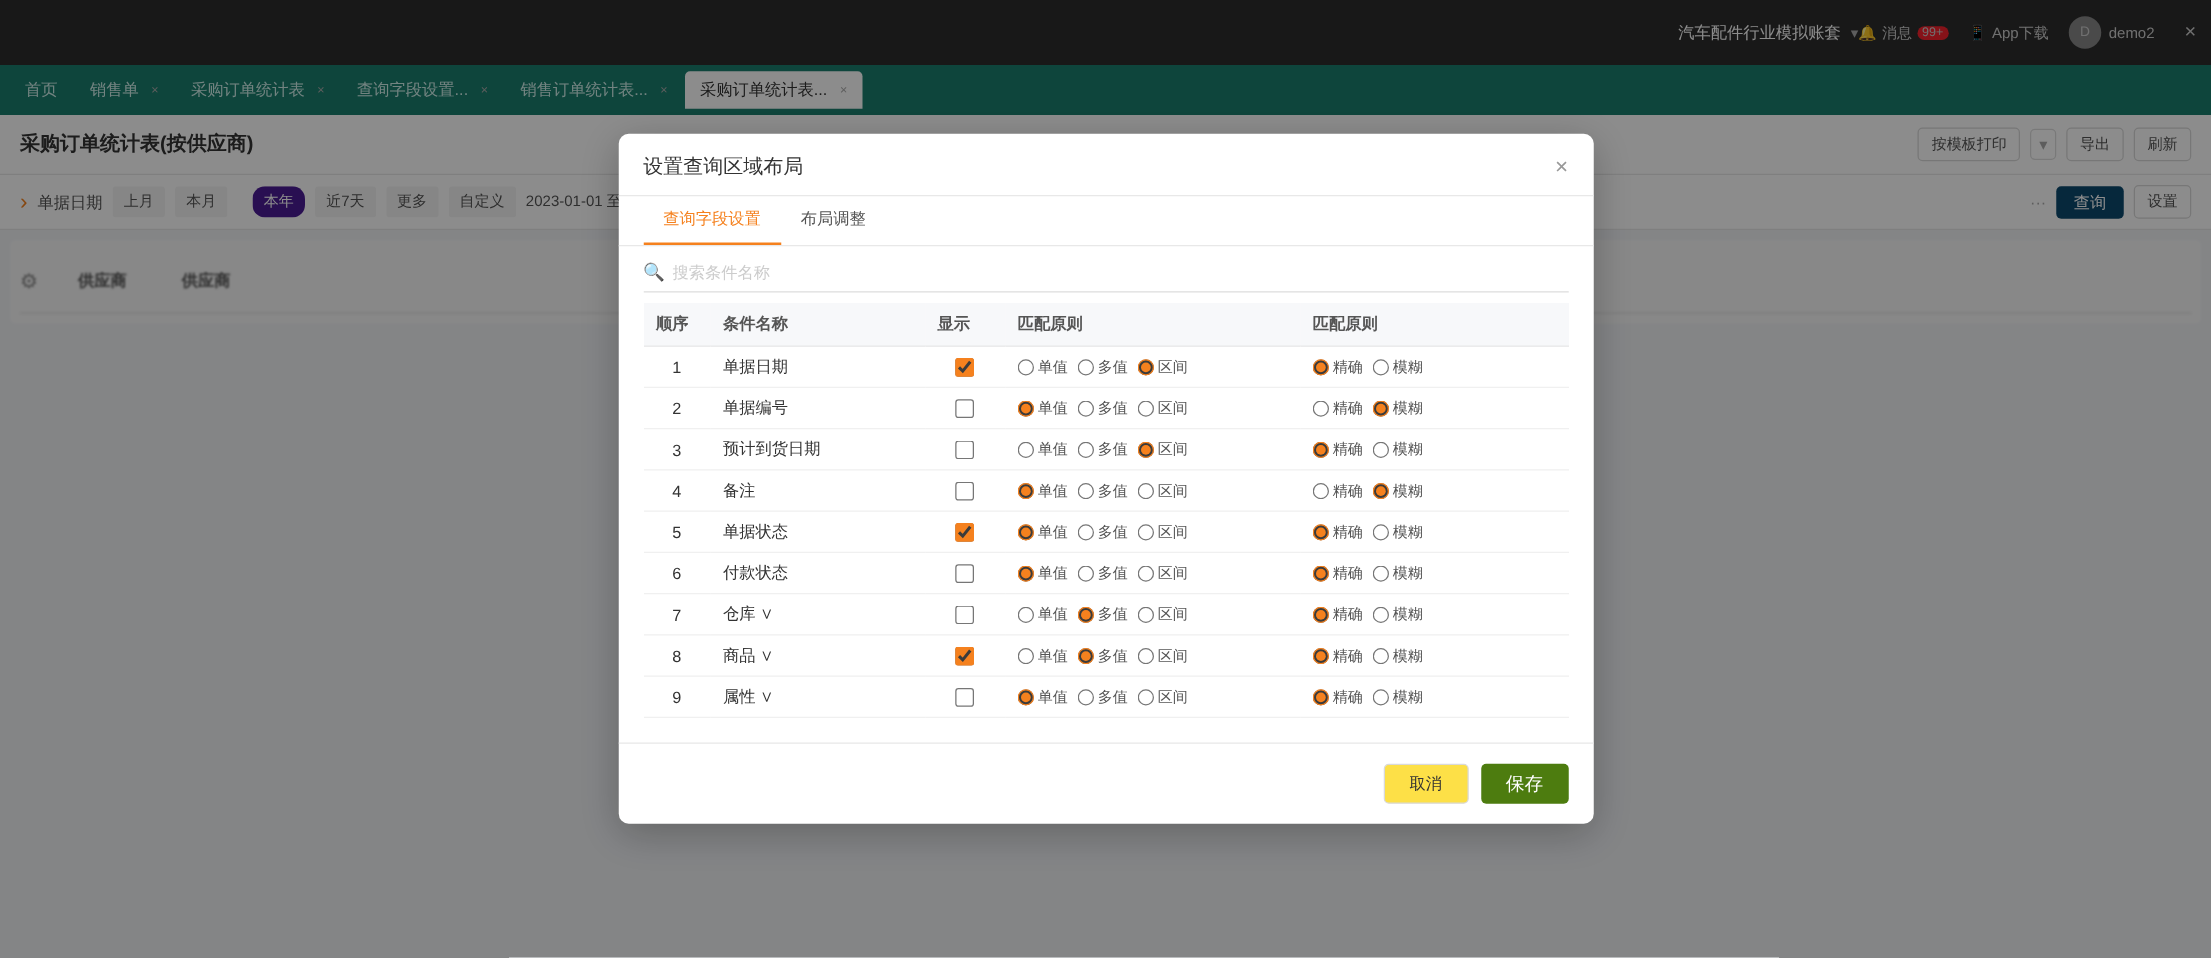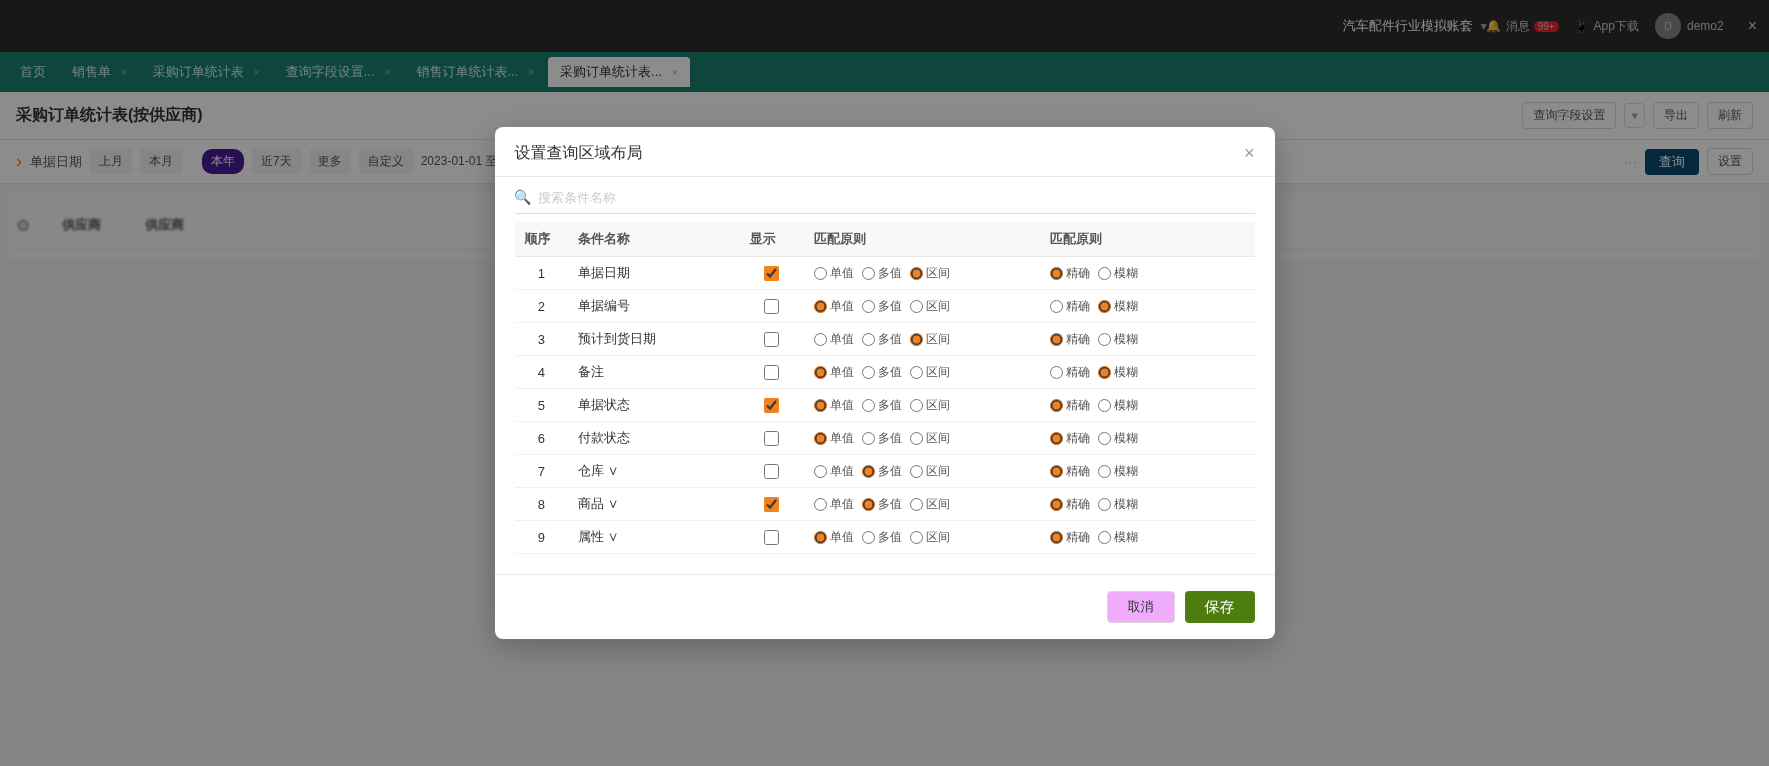--- a/index.html
+++ b/index.html
@@ -272,21 +272,21 @@
     
     .dialog-footer {
       padding: 16px 20px;
       display: flex;
       justify-content: flex-end;
       gap: 10px;
       border-top: 1px solid #e8e8e8;
     }
     .btn-cancel {
       border: 1px solid #d9d9d9;
-      background: #f0abfc;
+      background: #fde047;
       padding: 6px 20px;
       border-radius: 4px;
       cursor: pointer;
       font-size: 13px;
       color: #333;
     }
     .btn-save {
       background: #4d7c0f;
       color: white;
       border: none;
@@ -345,21 +345,21 @@
   </div>
   <div class="tab-item active">
     <span>采购订单统计表...</span>
     <span class="tab-close">×</span>
   </div>
 </div>
 
 <div class="page-header">
   <span class="page-title">采购订单统计表(按供应商)</span>
   <div class="header-actions">
-    <button class="btn-outline">查询字段设置</button>
+    <button class="btn-outline">按模板打印</button>
     <span style="color:#aaa;border:1px solid #ddd;padding:4px 6px;border-radius:4px;cursor:pointer">▾</span>
     <button class="btn-outline">导出</button>
     <button class="btn-outline">刷新</button>
 
   </div>
 </div>
 
 <div class="filter-bar">
   <span style="color:#f5811e;font-size:18px;cursor:pointer">›</span>
   <span class="filter-label">单据日期</span>
@@ -386,20 +386,24 @@
 </div>
 
 <div class="overlay">
   <div class="dialog">
 
     <div class="dialog-header">
       <span class="dialog-title">设置查询区域布局</span>
       <span class="dialog-close">×</span>
     </div>
 
+    <div class="dialog-tabs">
+      <div class="dialog-tab active">查询字段设置</div>
+      <div class="dialog-tab">布局调整</div>
+    </div>
 
     <div class="dialog-body">
 
       <div class="search-row">
         <span class="search-icon">🔍</span>
         <input type="text" class="search-input" placeholder="搜索条件名称" style="">
       </div>
 
       <div class="table-scroll">
         <table class="settings-table">

